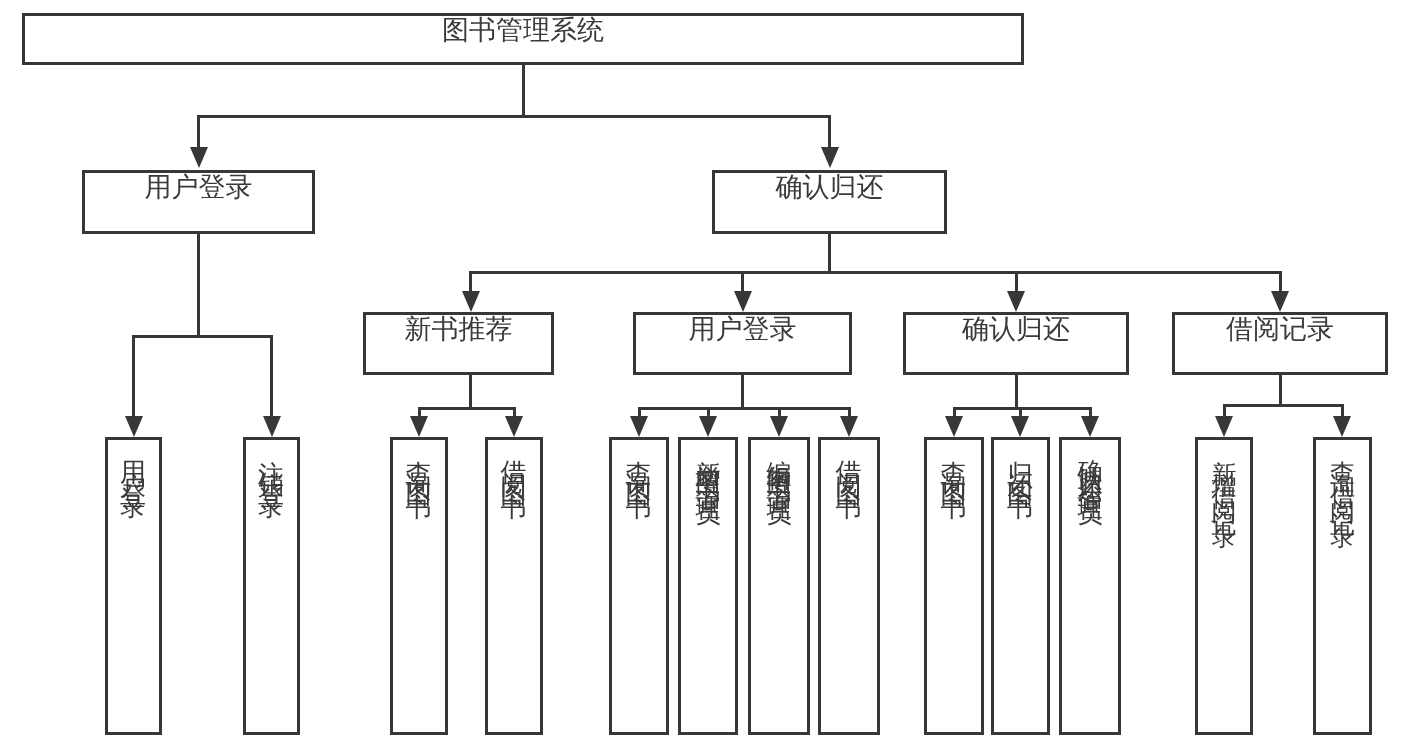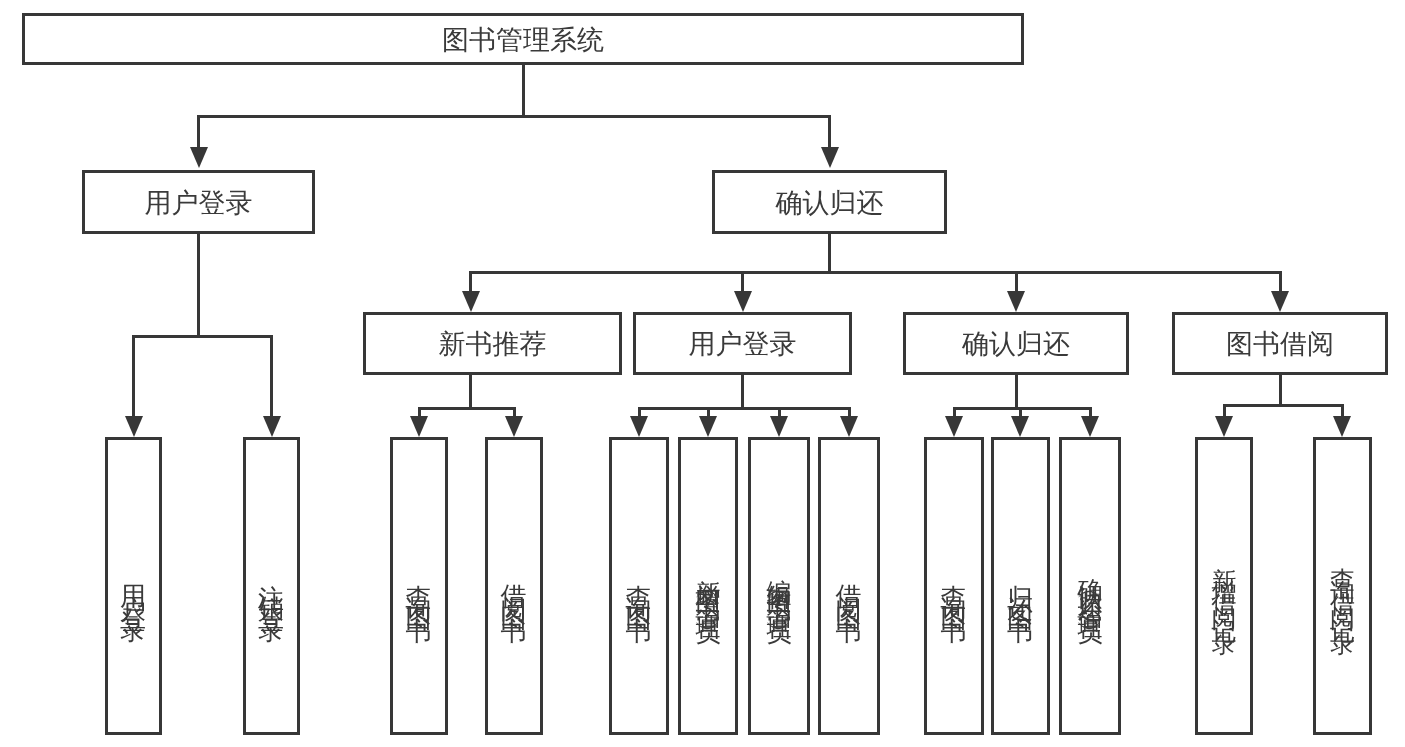--- a/index.html
+++ b/index.html
@@ -3,21 +3,21 @@
 <meta charset="utf-8">
 <style>
   html,body{margin:0;padding:0;background:#ffffff;}
   #stage{
     position:relative;width:1405px;height:747px;background:#ffffff;overflow:hidden;
     font-family:"DejaVu Sans","Liberation Sans",sans-serif;
     color:#3a3a3a;
   }
   .box{
     position:absolute;box-sizing:border-box;border:3px solid #373737;background:#ffffff;
-    display:flex;align-items:center;justify-content:center;
+    display:flex;align-items:flex-start;justify-content:center;
     font-size:27px;line-height:1;white-space:nowrap;
   }
   .vbox .vtext{
     writing-mode:vertical-rl;text-orientation:mixed;white-space:nowrap;
   }
   .len4{font-size:26px;letter-spacing:11px;}
   .len6{font-size:25px;letter-spacing:13px;}
   .len9{font-size:25px;letter-spacing:6px;}
   .hl{position:absolute;height:3px;background:#373737;}
   .vl{position:absolute;width:3px;background:#373737;}
@@ -41,31 +41,31 @@
     <span>图书管理系统</span>
   </div>
 
   <div class="box" style="left:82px;top:170px;width:233px;height:64px">
     <span>用户登录</span>
   </div>
   <div class="box" style="left:712px;top:170px;width:235px;height:64px">
     <span>确认归还</span>
   </div>
 
-  <div class="box" style="left:363px;top:312px;width:259px;height:63px">
+  <div class="box" style="left:363px;top:312px;width:191px;height:63px">
     <span>新书推荐</span>
   </div>
   <div class="box" style="left:633px;top:312px;width:219px;height:63px">
     <span>用户登录</span>
   </div>
   <div class="box" style="left:903px;top:312px;width:226px;height:63px">
     <span>确认归还</span>
   </div>
   <div class="box" style="left:1172px;top:312px;width:216px;height:63px">
-    <span>图书借阅</span>
+    <span>借阅记录</span>
   </div>
 
   <div class="box vbox" style="left:105px;top:437px;width:57px;height:298px">
     <span class="vtext len4">用户登录</span>
   </div>
   <div class="box vbox" style="left:243px;top:437px;width:57px;height:298px">
     <span class="vtext len4">注销登录</span>
   </div>
 
   <div class="box vbox" style="left:390px;top:437px;width:58px;height:298px">

